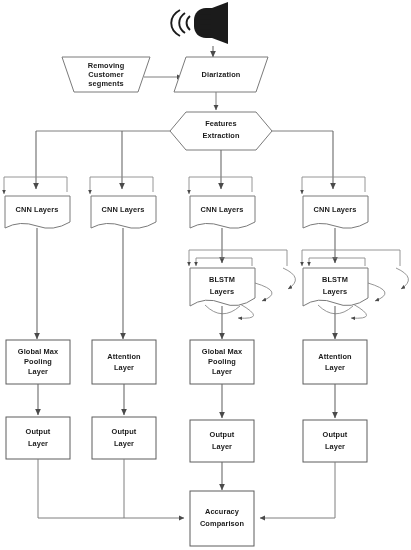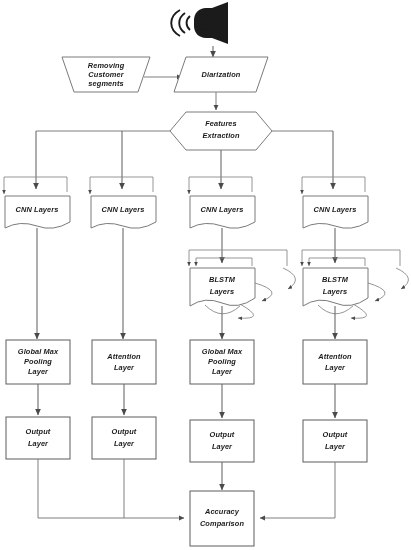--- a/index.html
+++ b/index.html
@@ -2,21 +2,21 @@
 <html><head>
 <meta charset="utf-8">
 <style>
   html,body{margin:0;padding:0;background:#ffffff;}
   body{
     width:411px;height:550px;
     font-family:"Liberation Sans","DejaVu Sans",sans-serif;
     overflow:hidden;
     position:relative;
   }
-  #stage{position:absolute;left:0;top:0;width:411px;height:550px;font-style:italic;}
+  #stage{position:absolute;left:0;top:0;width:411px;height:550px;}
   #stage svg{position:absolute;left:0;top:0;}
   .nodeText{
     font-family:"Liberation Sans","DejaVu Sans",sans-serif;
     font-size:7.4px;
     font-weight:700;
     fill:#1a1a1a;
     text-anchor:middle;
     dominant-baseline:middle;
     letter-spacing:0.1px;
   }

